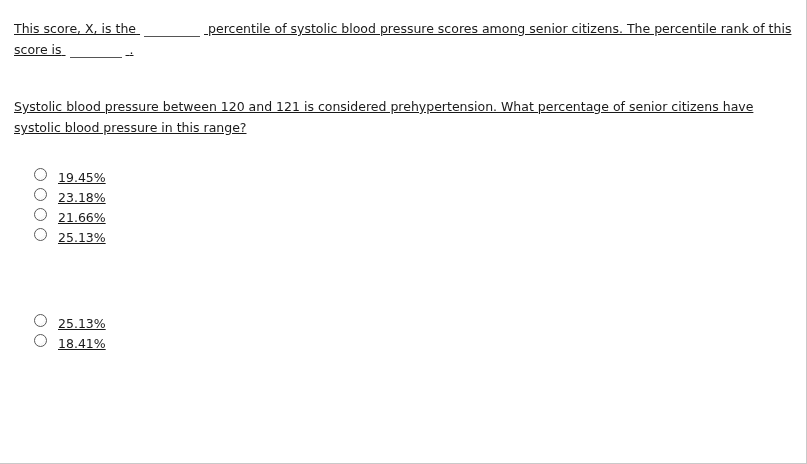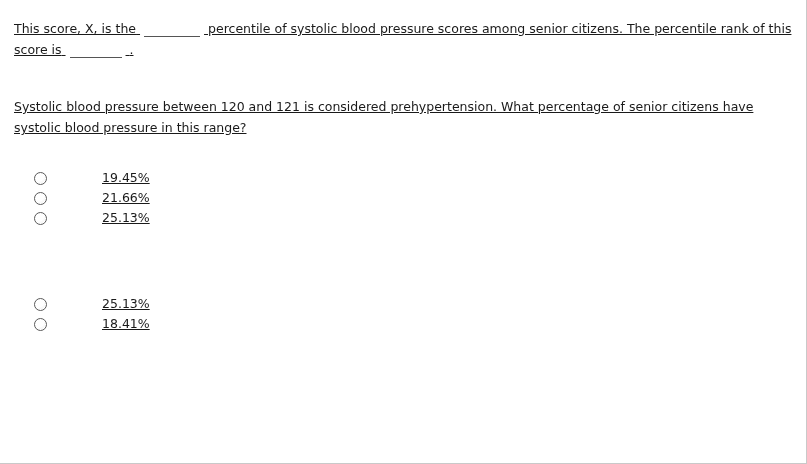--- a/index.html
+++ b/index.html
@@ -50,24 +50,23 @@
   .spacer-3 { height: 36px; }
   .spacer-4 { height: 30px; }
 
   .options {
     margin: 0;
     padding: 0;
     list-style: none;
   }
   .option {
     display: flex;
-    align-items: center;
+    align-items: flex-start;
     height: 20px;
     margin-left: 20px;
-    gap: 44px;
   }
   .radio {
     width: 11px;
     height: 11px;
     border-radius: 50%;
     border: 1px solid #5a5a5a;
     background: radial-gradient(circle at 35% 32%, #ffffff 0%, #ffffff 45%, #e6e6e6 100%);
     box-shadow: inset 0 0 0 1px #ffffff;
     flex: 0 0 auto;
     margin-right: 11px;
@@ -99,20 +98,24 @@
     <div class="q-block">
       <div class="q-text">Systolic blood pressure between 120 and 121 is considered prehypertension. What percentage of senior citizens have systolic blood pressure in this range?</div>
       <div class="spacer-2"></div>
       <ul class="options">
         <li class="option">
           <span class="radio"></span>
           <span class="option-label">19.45%</span>
         </li>
         <li class="option">
           <span class="radio"></span>
+          <span class="option-label">23.18%</span>
+        </li>
+        <li class="option">
+          <span class="radio"></span>
           <span class="option-label">21.66%</span>
         </li>
         <li class="option">
           <span class="radio"></span>
           <span class="option-label">25.13%</span>
         </li>
       </ul>
     </div>
 
     <div class="spacer-3"></div>

